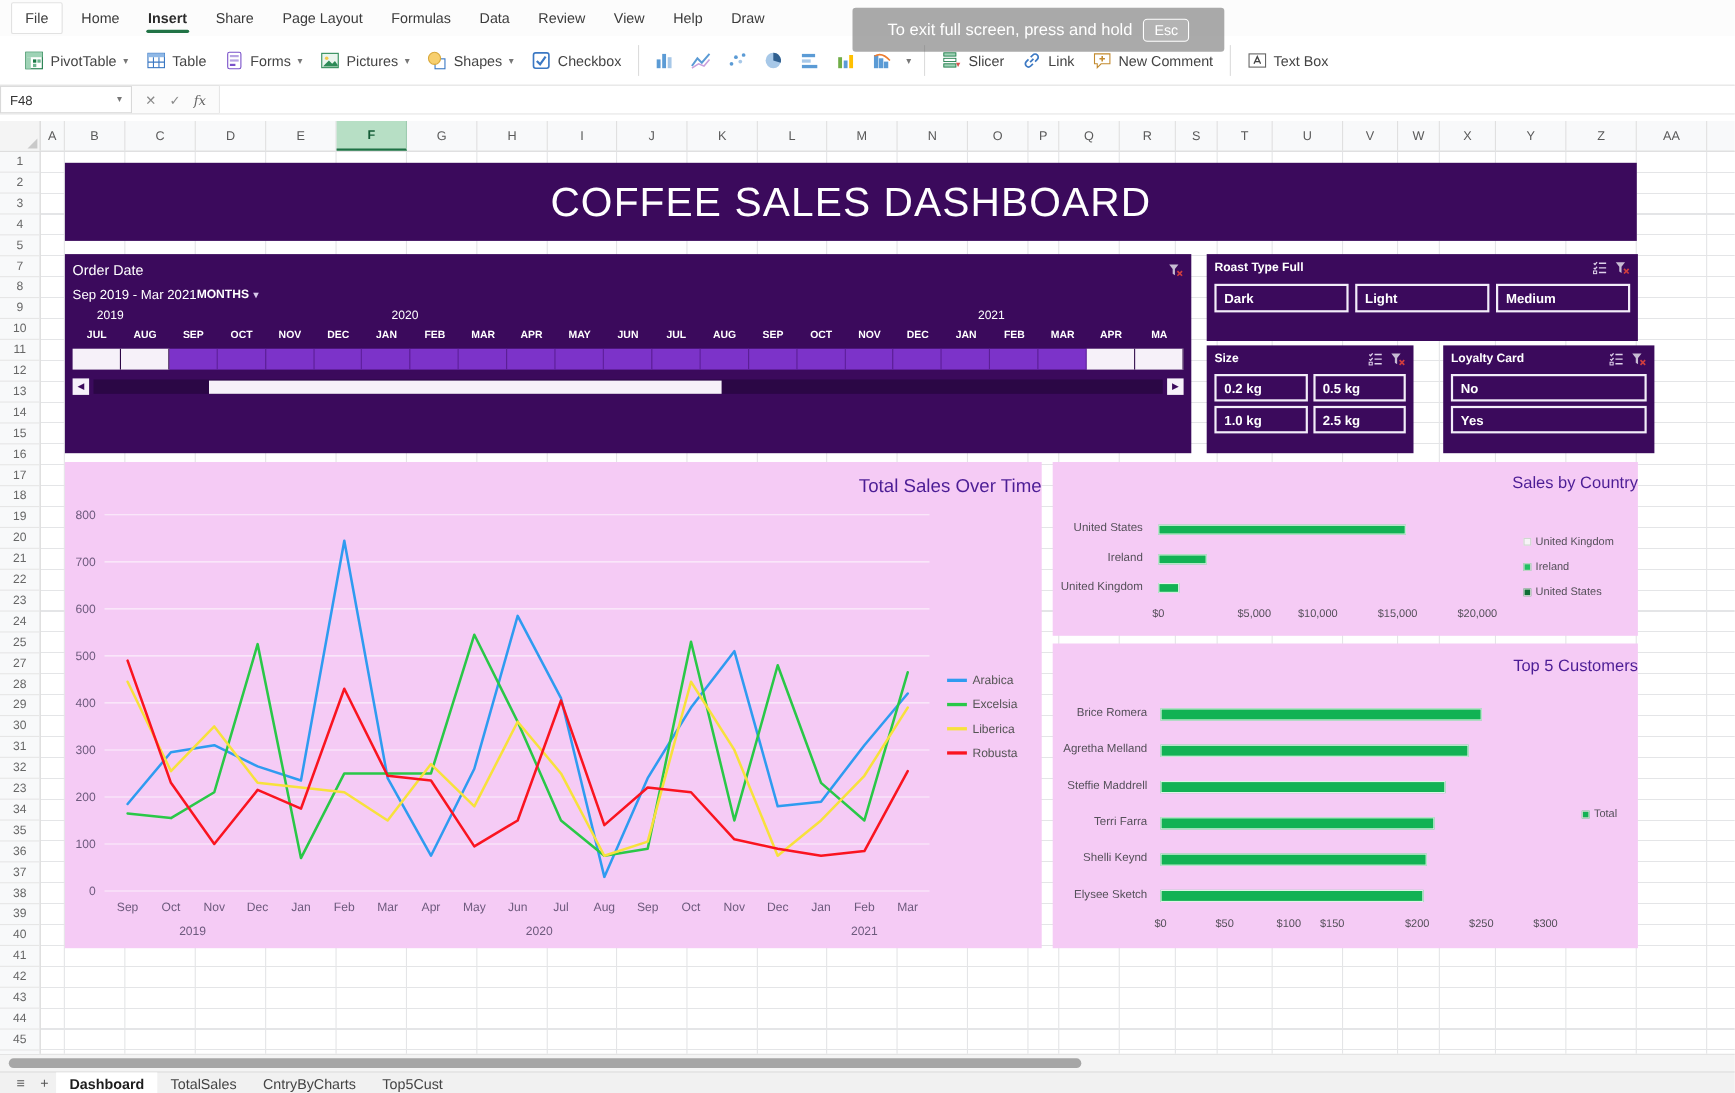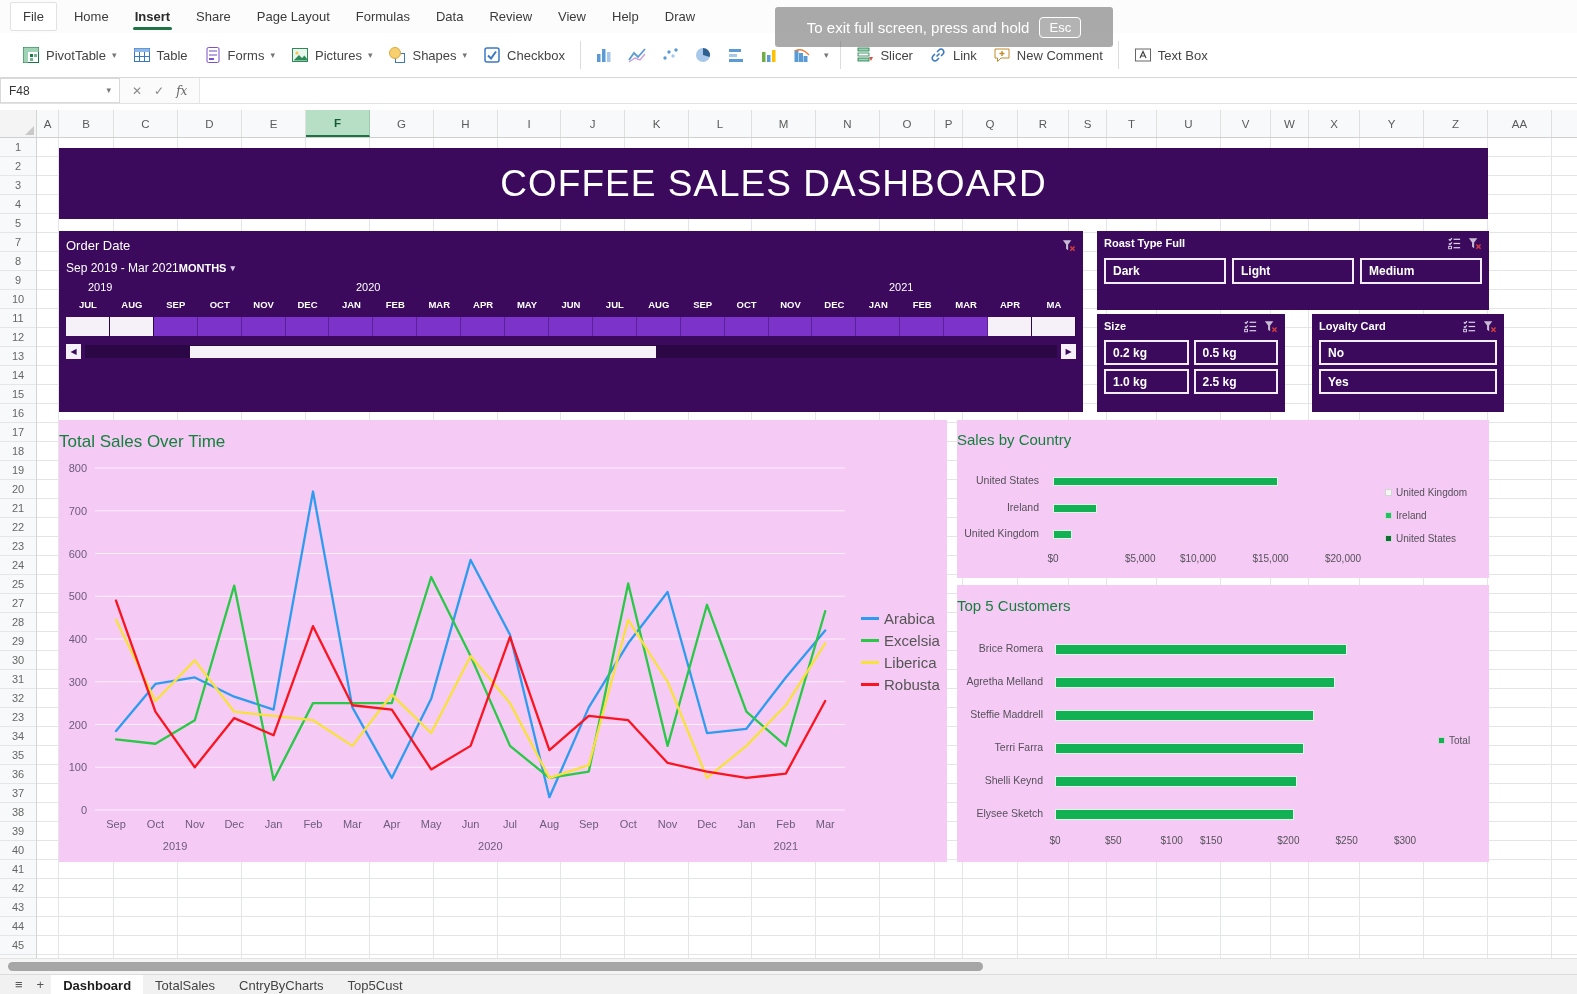--- a/index.html
+++ b/index.html
@@ -91,28 +91,28 @@
   #slicer-body-0{position:absolute;left:0;right:0;top:27px;display:flex;gap:6px;padding:0 7px;}
   #slicer-body-0 .slicer-btn{flex:1;height:26px;}
   #slicer-body-1{position:absolute;left:0;right:0;top:26px;display:grid;grid-template-columns:1fr 1fr;gap:4px 5px;padding:0 7px;}
   #slicer-body-1 .slicer-btn{height:25px;}
   #slicer-body-2{position:absolute;left:0;right:0;top:26px;display:flex;flex-direction:column;gap:4px;padding:0 7px;}
   #slicer-body-2 .slicer-btn{height:25px;}
   #slicer-roast{left:1097px;top:231px;width:392px;height:79px;}
   #slicer-size{left:1097px;top:314px;width:188px;height:98px;}
   #slicer-loyalty{left:1297px;top:314px;width:192px;height:98px;margin-left:15px;}
 
-  .chart-title{position:absolute;left:0;right:0;text-align:left;color:#15803d;}
+  .chart-title{position:absolute;left:0;right:0;text-align:right;color:#4c1d95;}
   #linechart{left:59px;top:420px;width:888px;height:442px;}
   #linechart .chart-title{top:12px;font-size:17px;}
   #linechart-svg{position:absolute;left:0;top:0;}
   #linechart-legend{position:absolute;left:802px;top:192px;display:flex;flex-direction:column;gap:9px;}
   .lc-leg-item{display:flex;align-items:center;gap:5px;height:13px;cursor:pointer;}
   .lc-swatch{width:18px;height:2.5px;display:inline-block;}
-  .lc-leg-label{font-size:15px;color:#555;}
+  .lc-leg-label{font-size:11px;color:#555;}
 
   #country-plot{left:957px;top:420px;width:532px;height:158px;}
   #country-plot .chart-title{top:11px;font-size:15px;}
   #customers-plot{left:957px;top:585px;width:532px;height:277px;}
   #customers-plot .chart-title{top:12px;font-size:15px;}
 
   
   #hscroll{position:absolute;left:0;top:958px;width:100%;height:16px;background:#f4f4f4;border-top:1px solid #e3e3e3;}
   #hscroll .thumb{position:absolute;left:8px;top:3px;width:975px;height:9px;background:#a6a6a6;border-radius:5px;cursor:grab;}
   #sheettabs{position:absolute;left:0;top:974px;width:100%;height:20px;background:#f1f1f1;border-top:1px solid #dcdcdc;

